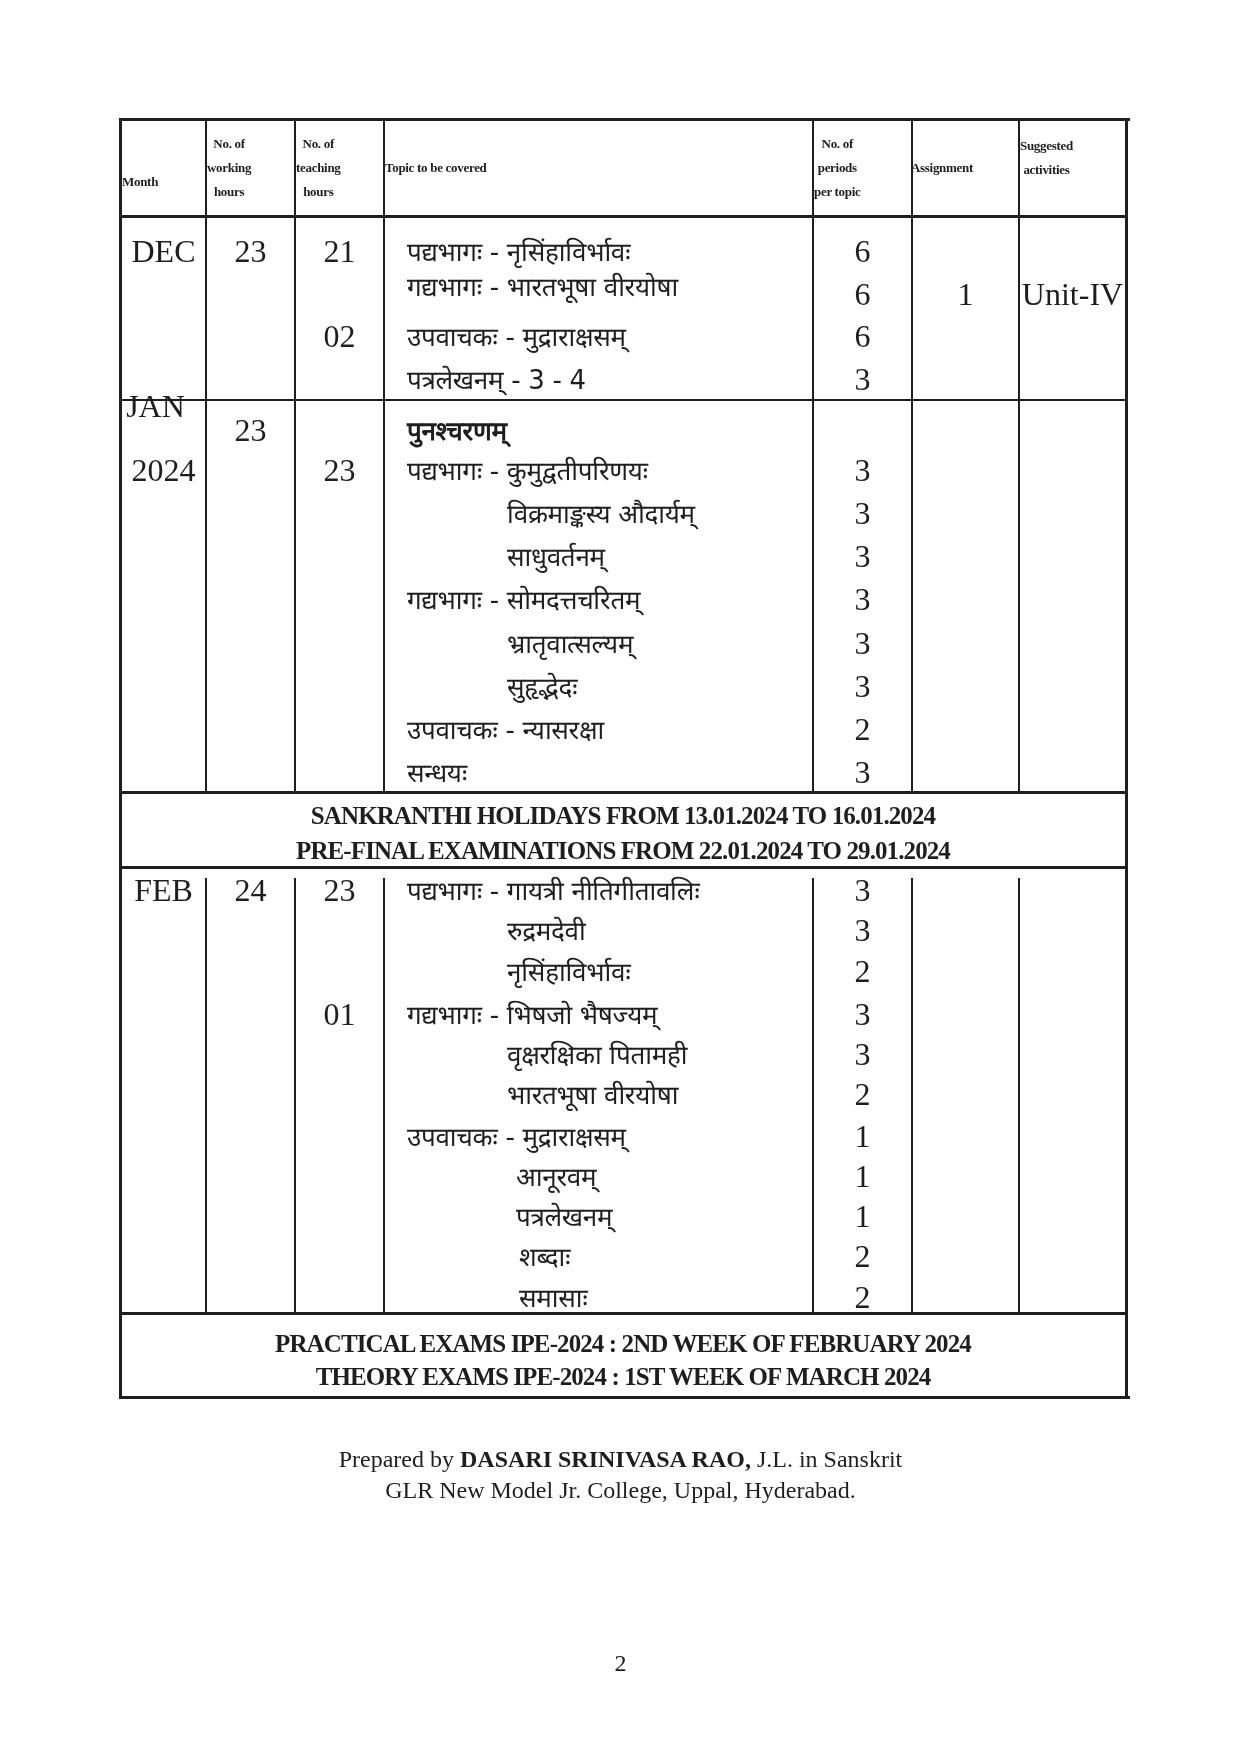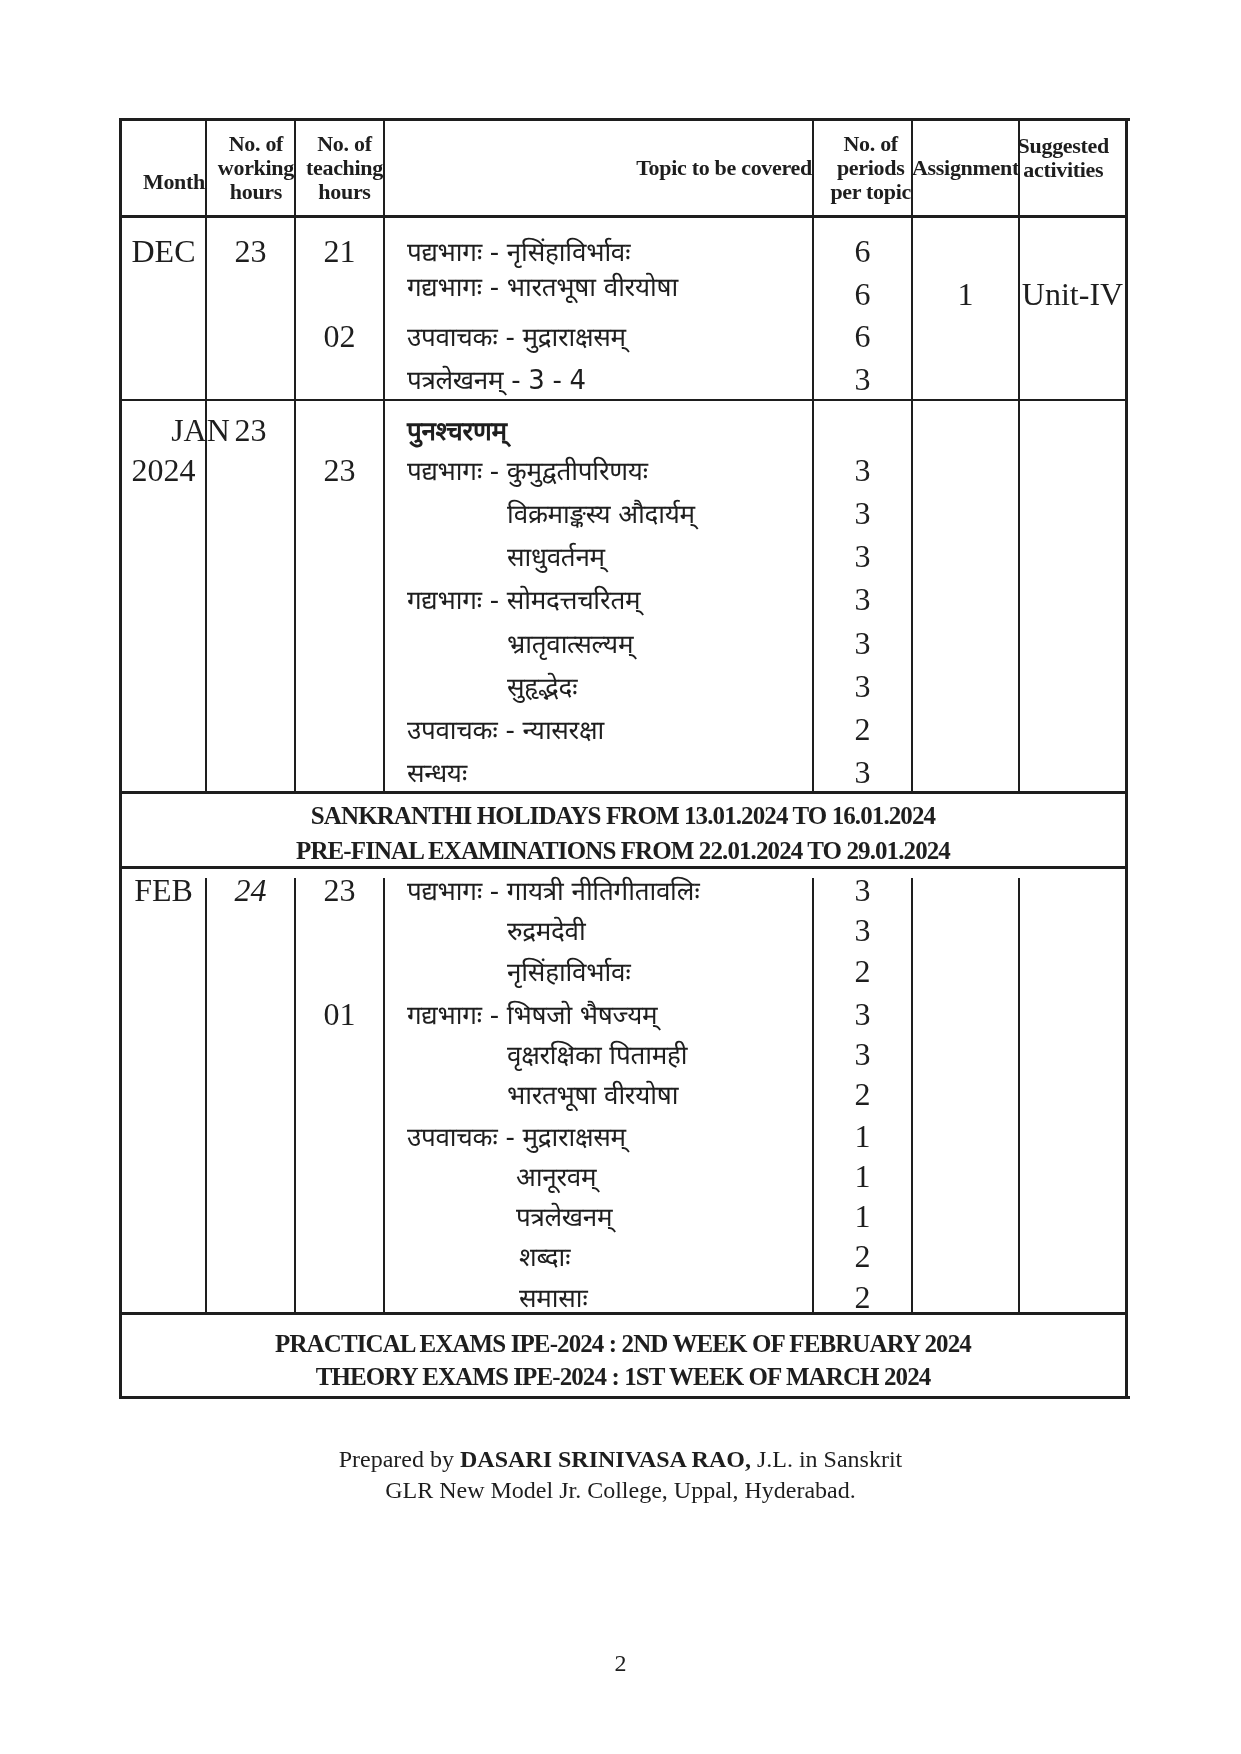--- a/index.html
+++ b/index.html
@@ -1,20 +1,20 @@
 <!DOCTYPE html>
 <html><head>
 <meta charset="utf-8">
 <style>
   html, body { margin:0; padding:0; background:#ffffff; }
   body { width:1241px; height:1754px; position:relative; overflow:hidden; color:#1e1e1e; font-family:"Liberation Serif", "DejaVu Serif", serif; }
   .hline { position:absolute; background:#1e1e1e; height:3px; }
   .vline { position:absolute; background:#1e1e1e; width:2px; }
   .thick { width:3px; }
-  .hcell { position:absolute; display:flex; align-items:center; justify-content:flex-end; text-align:center; font-weight:bold; font-size:22px; line-height:24px; letter-spacing:-0.3px; }
+  .hcell { position:absolute; display:flex; align-items:center; justify-content:flex-start; text-align:center; font-weight:bold; font-size:13px; line-height:24px; letter-spacing:-0.3px; }
   .num { position:absolute; font-size:32px; text-align:center; transform:translateY(-50%); white-space:nowrap; }
   .topic { position:absolute; font-family:"DejaVu Sans", sans-serif; font-size:26px; white-space:nowrap; transform:translateY(-50%); letter-spacing:-0.3px; }
   .topic.bold { font-weight:bold; }
   .band { position:absolute; left:122px; width:1002px; text-align:center; font-weight:bold; font-size:25px; letter-spacing:-0.9px; white-space:nowrap; transform:translateY(-50%); }
   .foot { position:absolute; left:0; width:1241px; text-align:center; font-size:24px; white-space:nowrap; transform:translateY(-50%); }
 </style>
 </head>
 <body>
 
 <div>
@@ -77,21 +77,21 @@
     <div class="topic" style="left:407px;top:379px;">पत्रलेखनम् - 3 - 4</div>
     <div class="num" style="left:814px;width:97px;top:251px;">6</div>
     <div class="num" style="left:814px;width:97px;top:294px;">6</div>
     <div class="num" style="left:814px;width:97px;top:336px;">6</div>
     <div class="num" style="left:814px;width:97px;top:379px;">3</div>
     <div class="num" style="left:913px;width:105px;top:294px;">1</div>
     <div class="num" style="left:1020px;width:105px;top:294px;">Unit-IV</div>
   </div>
 
   <div>
-    <div class="num" style="left:122px;width:67px;top:430px;padding-left:45px;">JAN</div>
+    <div class="num" style="left:122px;width:67px;top:406px;">JAN</div>
     <div class="num" style="left:122px;width:83px;top:470px;">2024</div>
     <div class="num" style="left:207px;width:87px;top:430px;">23</div>
     <div class="num" style="left:296px;width:87px;top:470px;">23</div>
     <div class="topic bold" style="left:407px;top:430px;">पुनश्चरणम्</div>
     <div class="topic" style="left:407px;top:470px;">पद्यभागः - कुमुद्वतीपरिणयः</div>
     <div class="topic" style="left:507px;top:513px;">विक्रमाङ्कस्य औदार्यम्</div>
     <div class="topic" style="left:507px;top:556px;">साधुवर्तनम्</div>
     <div class="topic" style="left:407px;top:599px;">गद्यभागः - सोमदत्तचरितम्</div>
     <div class="topic" style="left:507px;top:643px;">भ्रातृवात्सल्यम्</div>
     <div class="topic" style="left:507px;top:686px;">सुहृद्भेदः</div>
@@ -107,21 +107,21 @@
     <div class="num" style="left:814px;width:97px;top:772px;">3</div>
   </div>
 
   <div>
     <div class="band" style="top:816px;">SANKRANTHI HOLIDAYS FROM 13.01.2024 TO 16.01.2024</div>
     <div class="band" style="top:851px;">PRE-FINAL EXAMINATIONS FROM 22.01.2024 TO 29.01.2024</div>
   </div>
 
   <div>
     <div class="num" style="left:122px;width:83px;top:890px;">FEB</div>
-    <div class="num" style="left:207px;width:87px;top:890px;font-style:italic;">24</div>
+    <div class="num" style="left:207px;width:87px;top:890px;">24</div>
     <div class="num" style="left:296px;width:87px;top:890px;">23</div>
     <div class="num" style="left:296px;width:87px;top:1014px;">01</div>
     <div class="topic" style="left:407px;top:890px;">पद्यभागः - गायत्री नीतिगीतावलिः</div>
     <div class="topic" style="left:507px;top:930px;">रुद्रमदेवी</div>
     <div class="topic" style="left:507px;top:971px;">नृसिंहाविर्भावः</div>
     <div class="topic" style="left:407px;top:1014px;">गद्यभागः - भिषजो भैषज्यम्</div>
     <div class="topic" style="left:507px;top:1054px;">वृक्षरक्षिका पितामही</div>
     <div class="topic" style="left:507px;top:1094px;">भारतभूषा वीरयोषा</div>
     <div class="topic" style="left:407px;top:1136px;">उपवाचकः - मुद्राराक्षसम्</div>
     <div class="topic" style="left:516px;top:1176px;">आनूरवम्</div>

